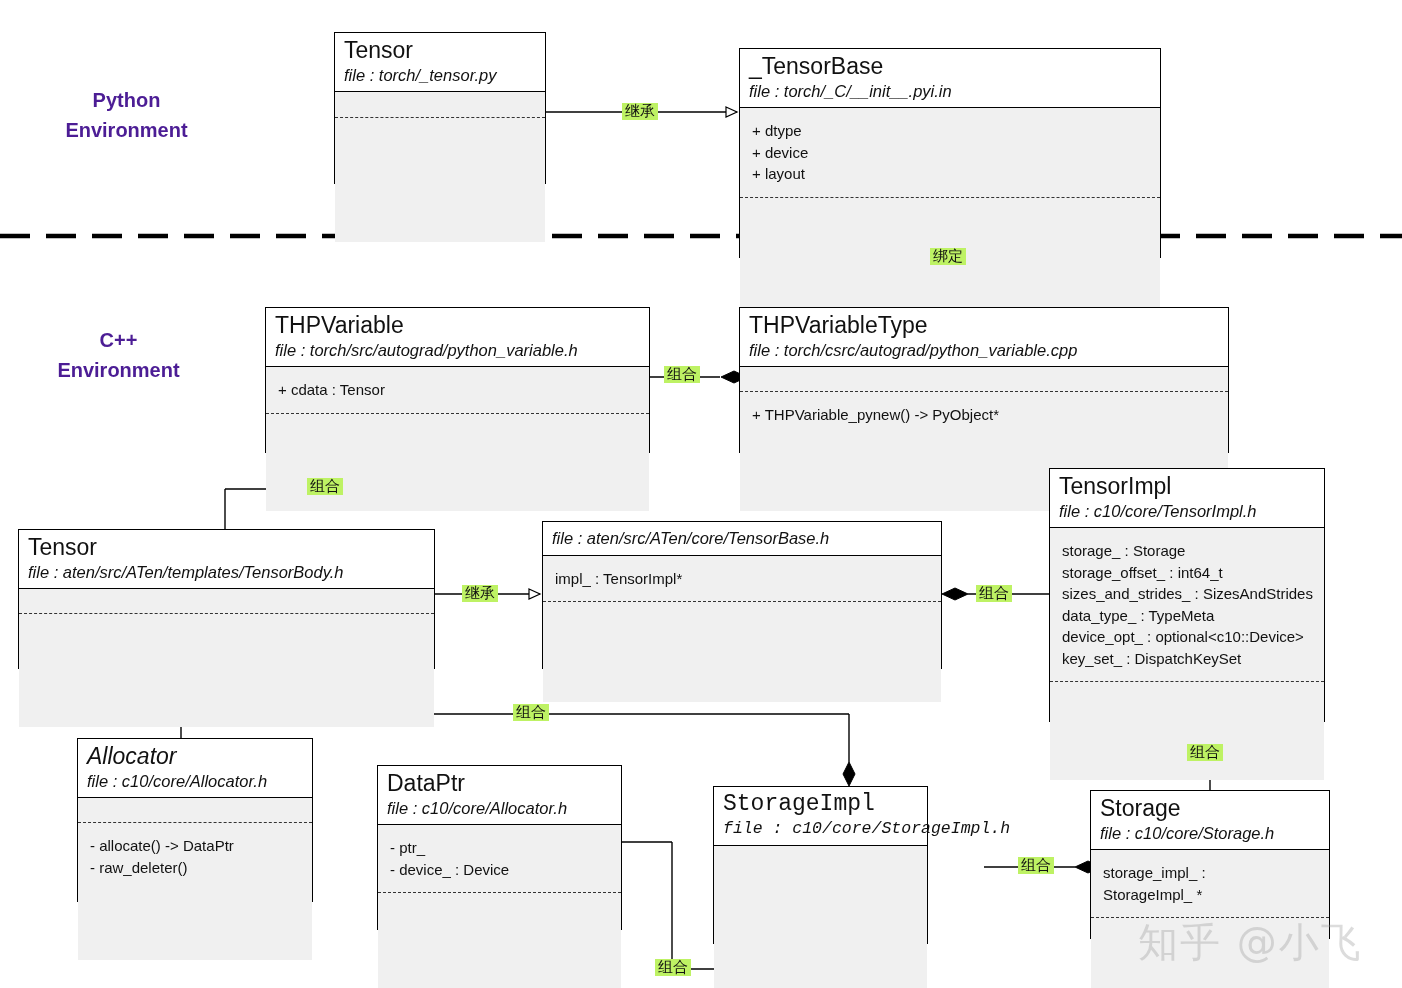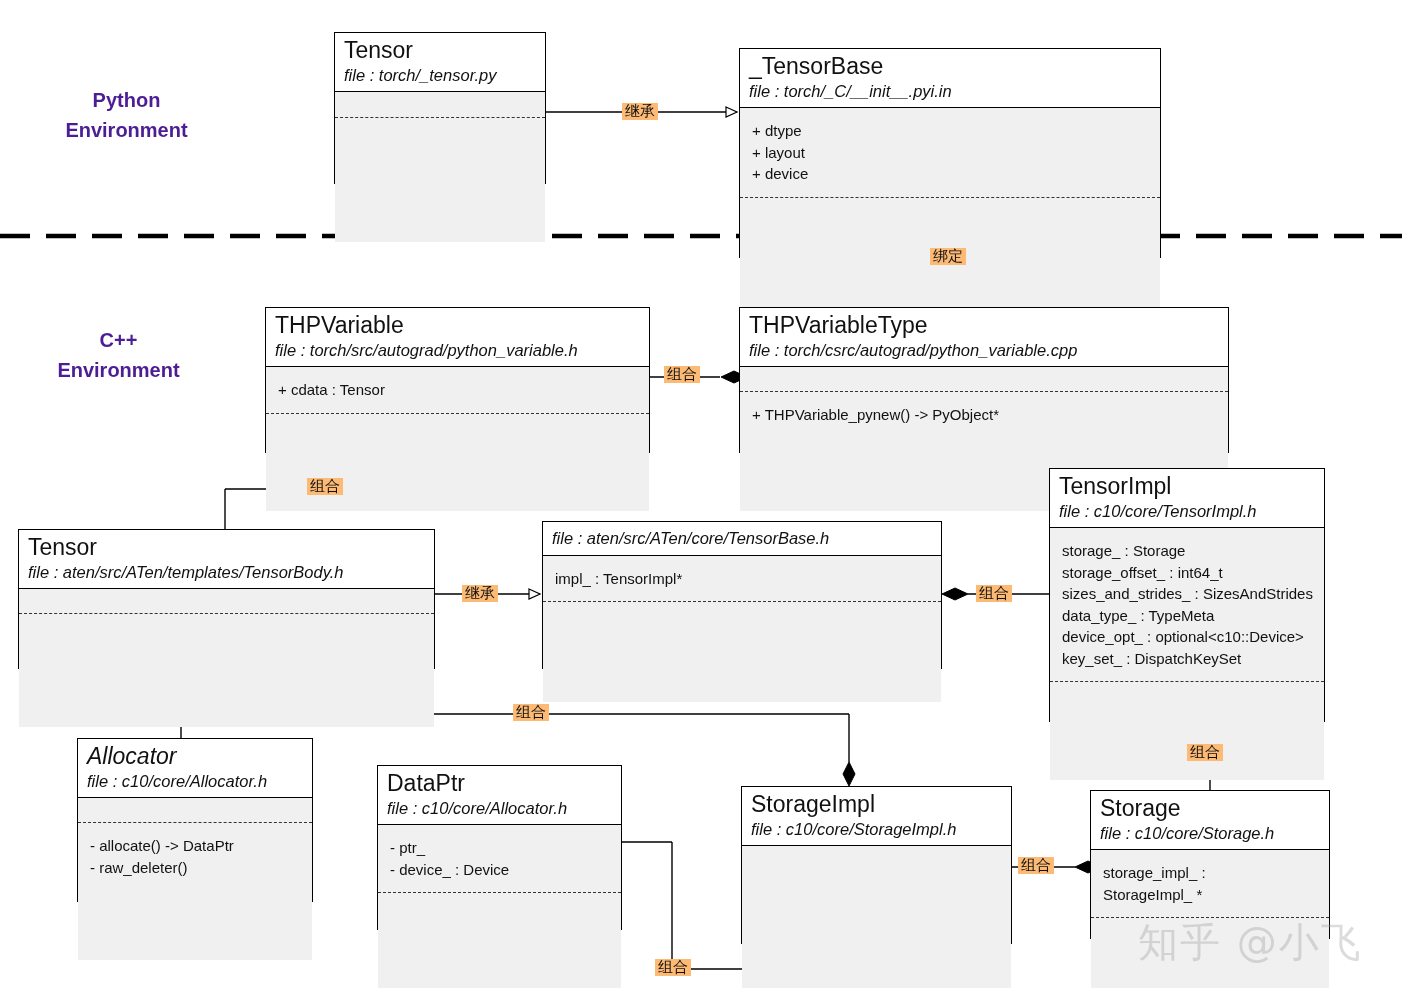--- a/index.html
+++ b/index.html
@@ -74,21 +74,21 @@
     color: #4c1d95;
     text-align: center;
     line-height: 1.5;
     white-space: pre-line;
   }
   
   .edge-label {
     position: absolute;
     font-size: 15px;
     color: #111;
-    background: #fdba74;
+    background: #bef264;
     padding: 0 3px;
     white-space: nowrap;
     line-height: 1.1;
     font-family: Liberation Serif, serif;
   }
   
   .watermark {
     position: absolute;
     font-size: 40px;
     color: rgba(150,150,150,0.33);
@@ -187,22 +187,22 @@
   </div>
 
   <div class="uml-box" style="left:739px; top:8px; width:422px; height:210px;margin-top:40px;">
     <div class="uml-head">
       <div class="uml-title">_TensorBase</div>
       <div class="uml-file">file : torch/_C/__init__.pyi.in</div>
     </div>
     <div class="uml-body">
       <div class="uml-attrs">
         <div class="uml-row">+ dtype</div>
+        <div class="uml-row">+ device</div>
         <div class="uml-row">+ layout</div>
-        <div class="uml-row">+ device</div>
       </div>
       <div class="uml-ops" style="min-height:24px;"></div>
     </div>
   </div>
 
   <div class="uml-box" style="left:265px; top:307px; width:385px; height:146px;">
     <div class="uml-head">
       <div class="uml-title">THPVariable</div>
       <div class="uml-file">file : torch/src/autograd/python_variable.h</div>
     </div>
@@ -289,21 +289,21 @@
     </div>
     <div class="uml-body">
       <div class="uml-attrs">
         <div class="uml-row">- ptr_</div>
         <div class="uml-row">- device_ : Device</div>
       </div>
       <div class="uml-ops" style="min-height:22px;"></div>
     </div>
   </div>
 
-  <div class="uml-box" style="left:741px; top:786px; width:271px; height:158px;">
+  <div class="uml-box" style="left:713px; top:786px; width:215px; height:158px;font-family:Liberation Mono, monospace;">
     <div class="uml-head">
       <div class="uml-title">StorageImpl</div>
       <div class="uml-file">file : c10/core/StorageImpl.h</div>
     </div>
     <div class="uml-body">
       <div class="uml-ops" style="min-height:22px;"></div>
     </div>
   </div>
 
   <div class="uml-box" style="left:1090px; top:790px; width:240px; height:149px;">

